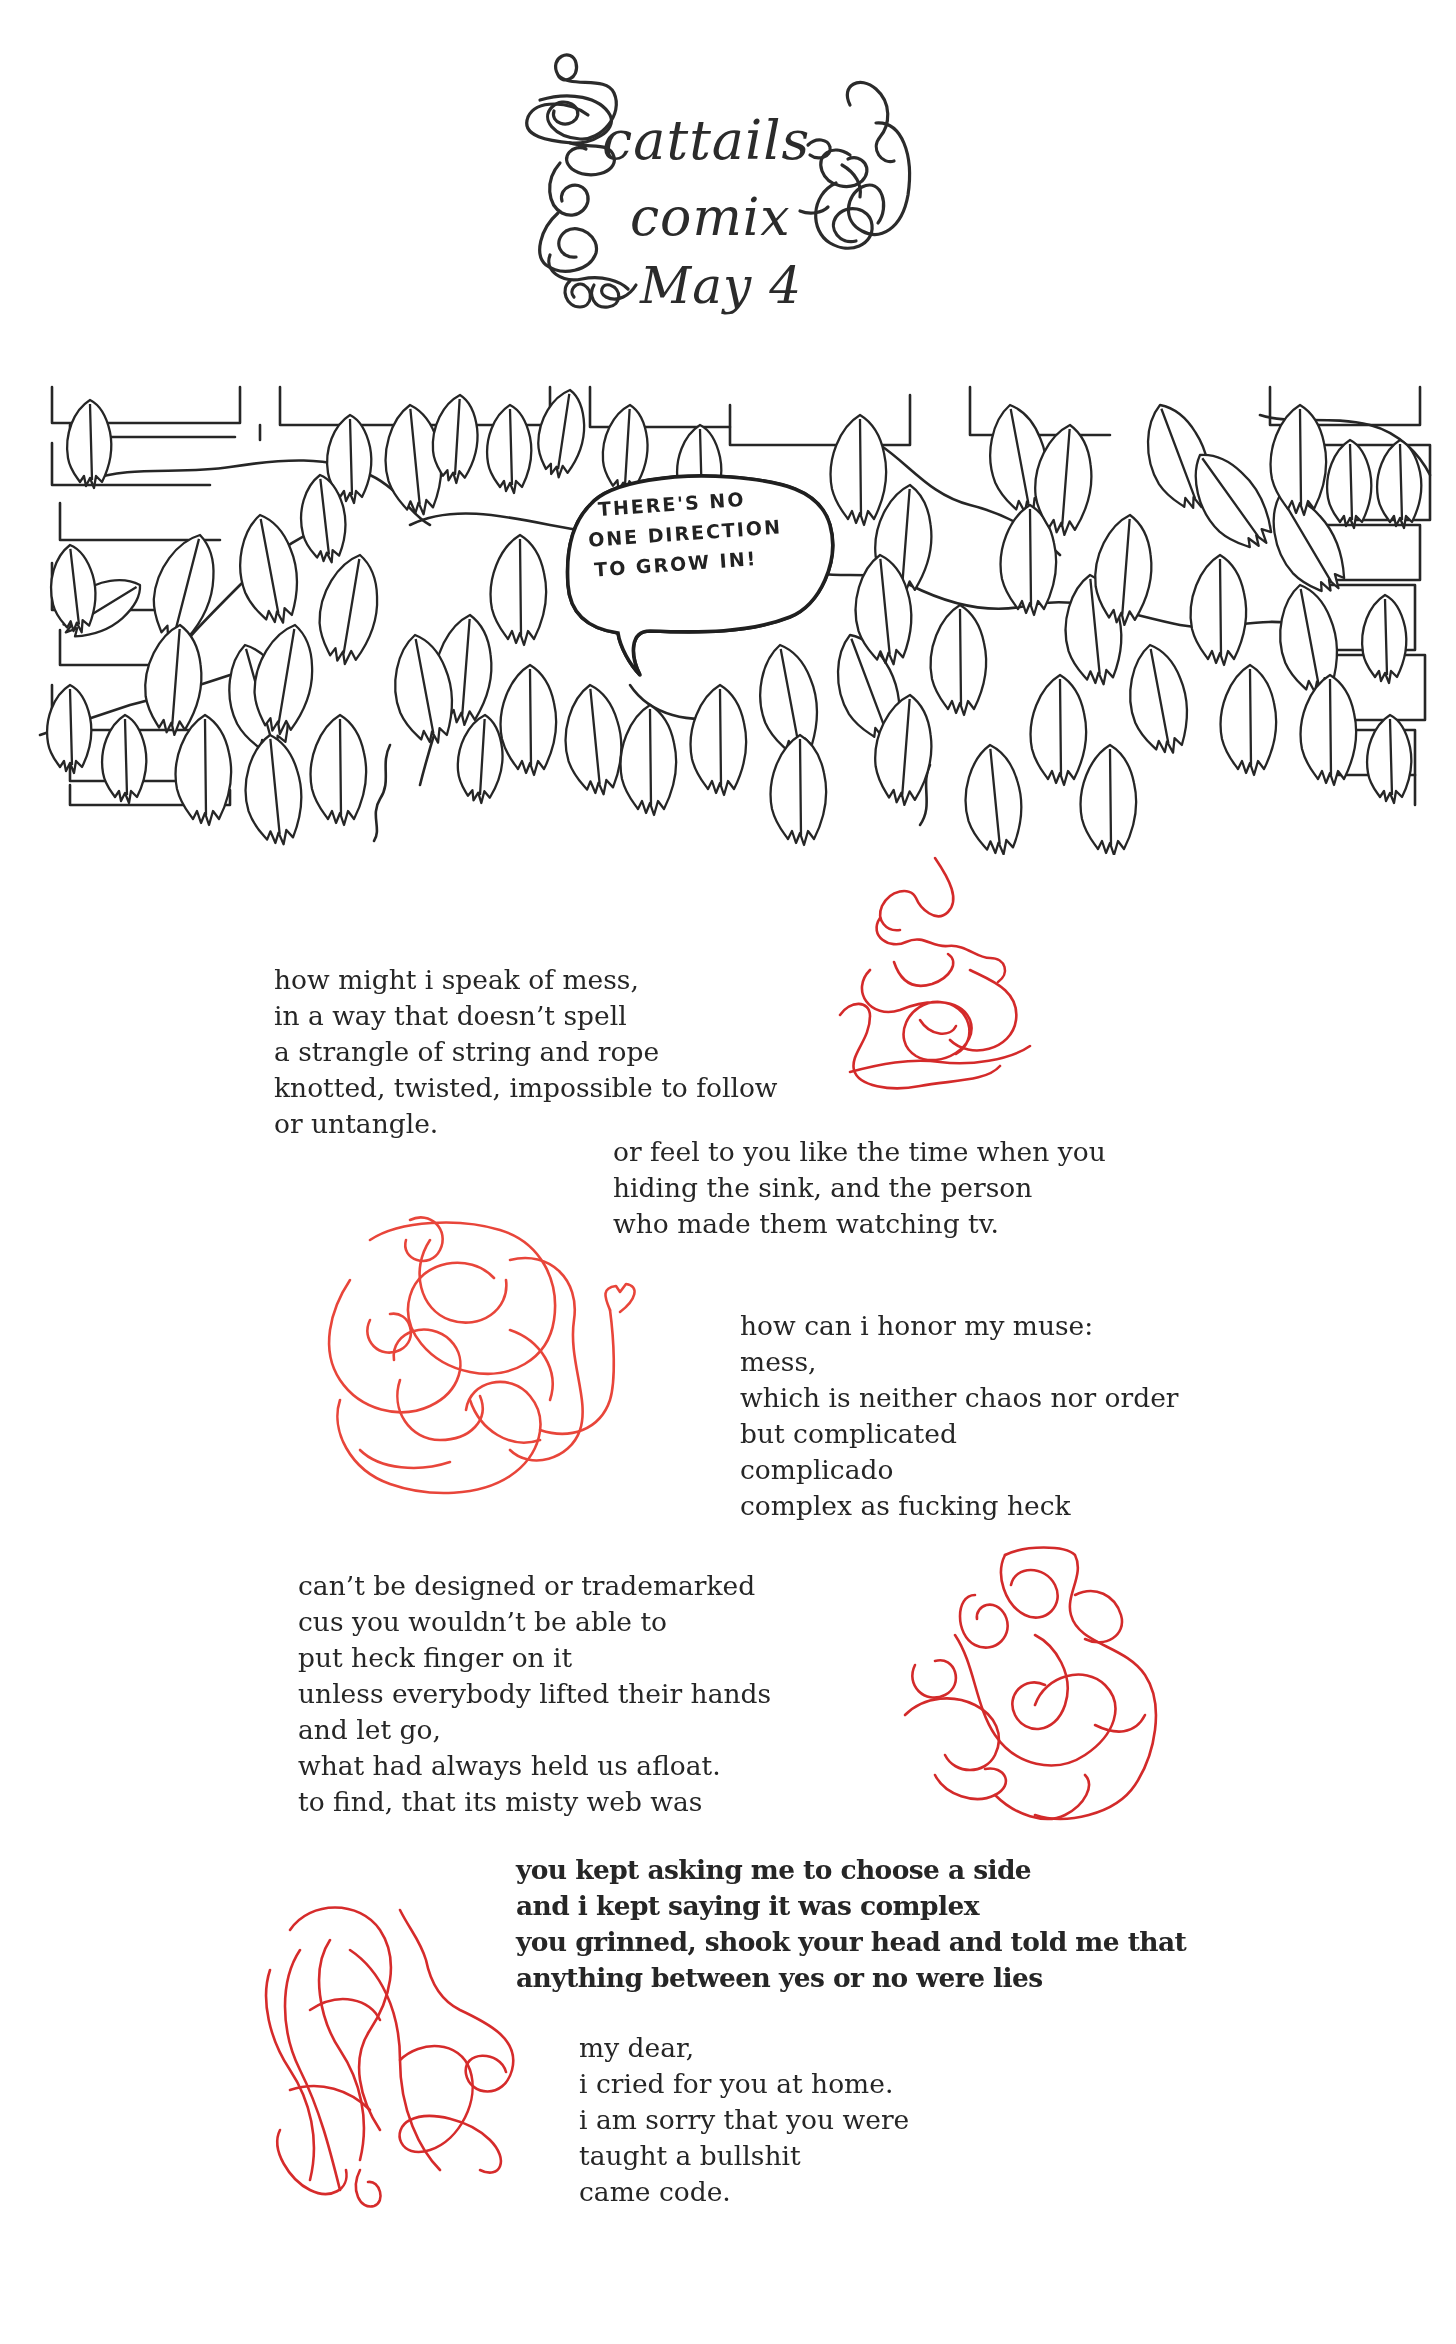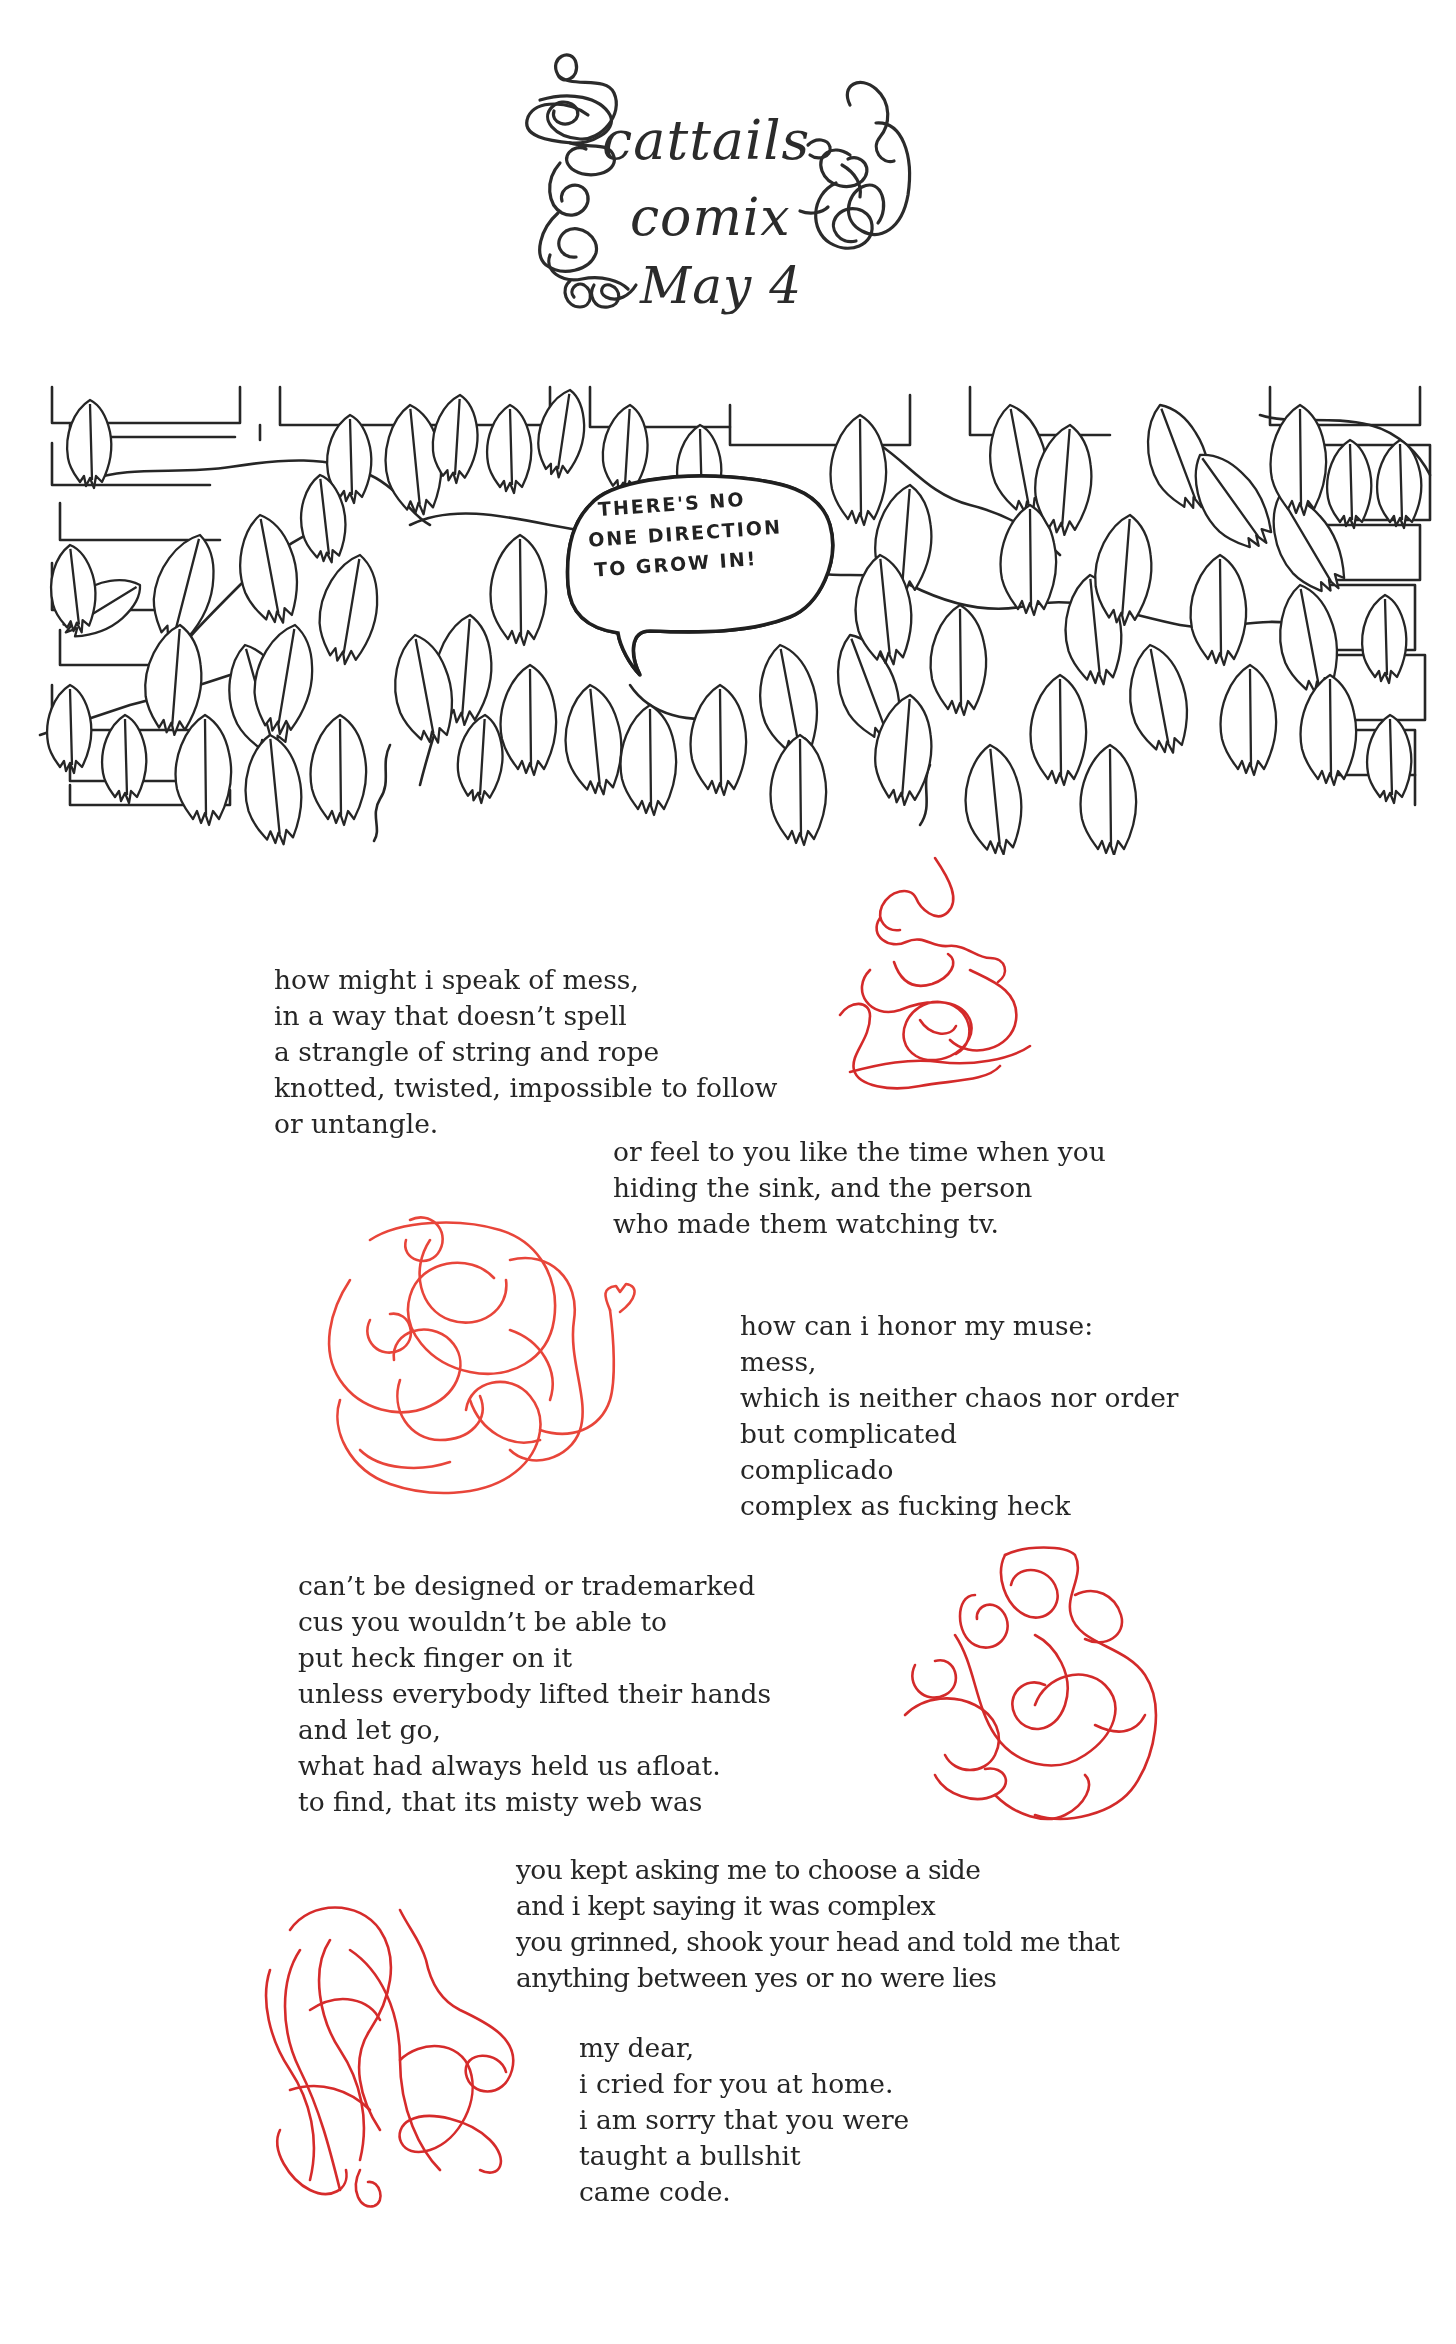--- a/index.html
+++ b/index.html
@@ -259,21 +259,21 @@
 <div class="stanza" style="left:298px;top:1568px;">
   <div>can’t be designed or trademarked</div>
   <div>cus you wouldn’t be able to</div>
   <div>put heck finger on it</div>
   <div>unless everybody lifted their hands</div>
   <div>and let go,</div>
   <div>what had always held us afloat.</div>
   <div>to find, that its misty web was</div>
 </div>
 
-<div class="stanza condensed" style="left:516px;top:1852px;">
+<div class="stanza condensed" style="left:516px;top:1852px;font-weight:bold;">
   <div>you kept asking me to choose a side</div>
   <div>and i kept saying it was complex</div>
   <div>you grinned, shook your head and told me that</div>
   <div>anything between yes or no were lies</div>
 </div>
 
 <div class="stanza" style="left:579px;top:2030px;">
   <div>my dear,</div>
   <div>i cried for you at home.</div>
   <div>i am sorry that you were</div>

